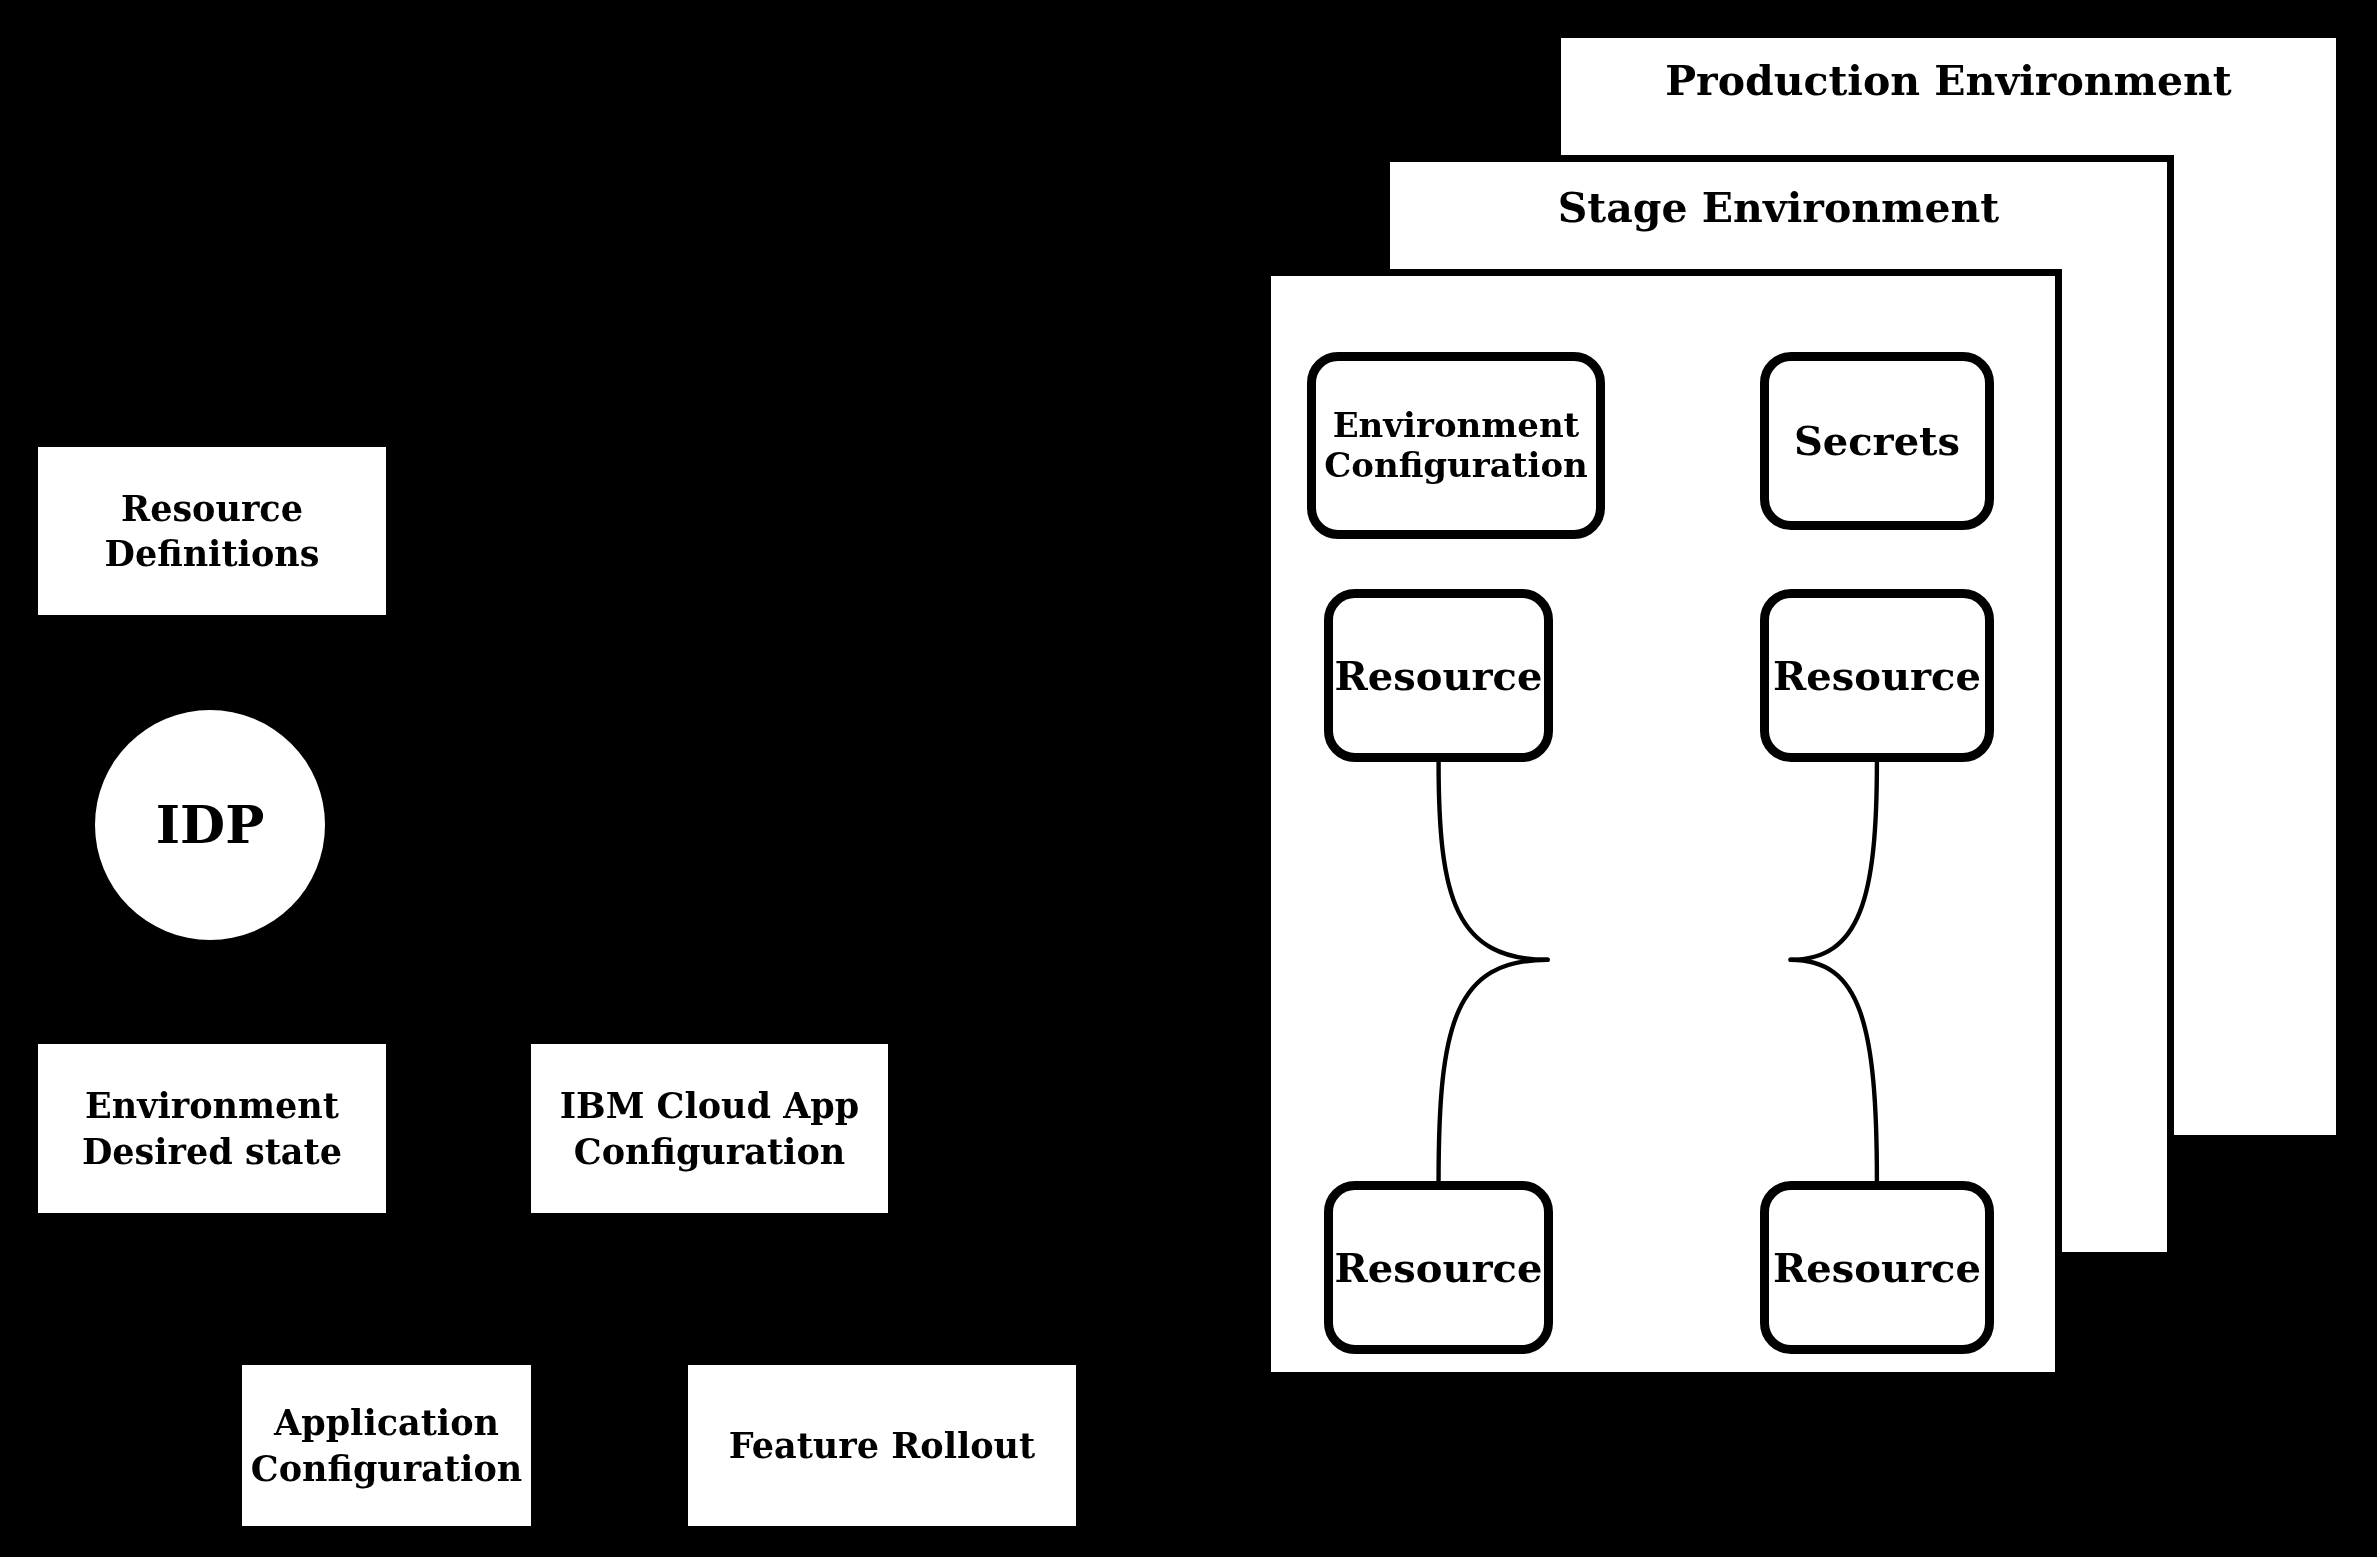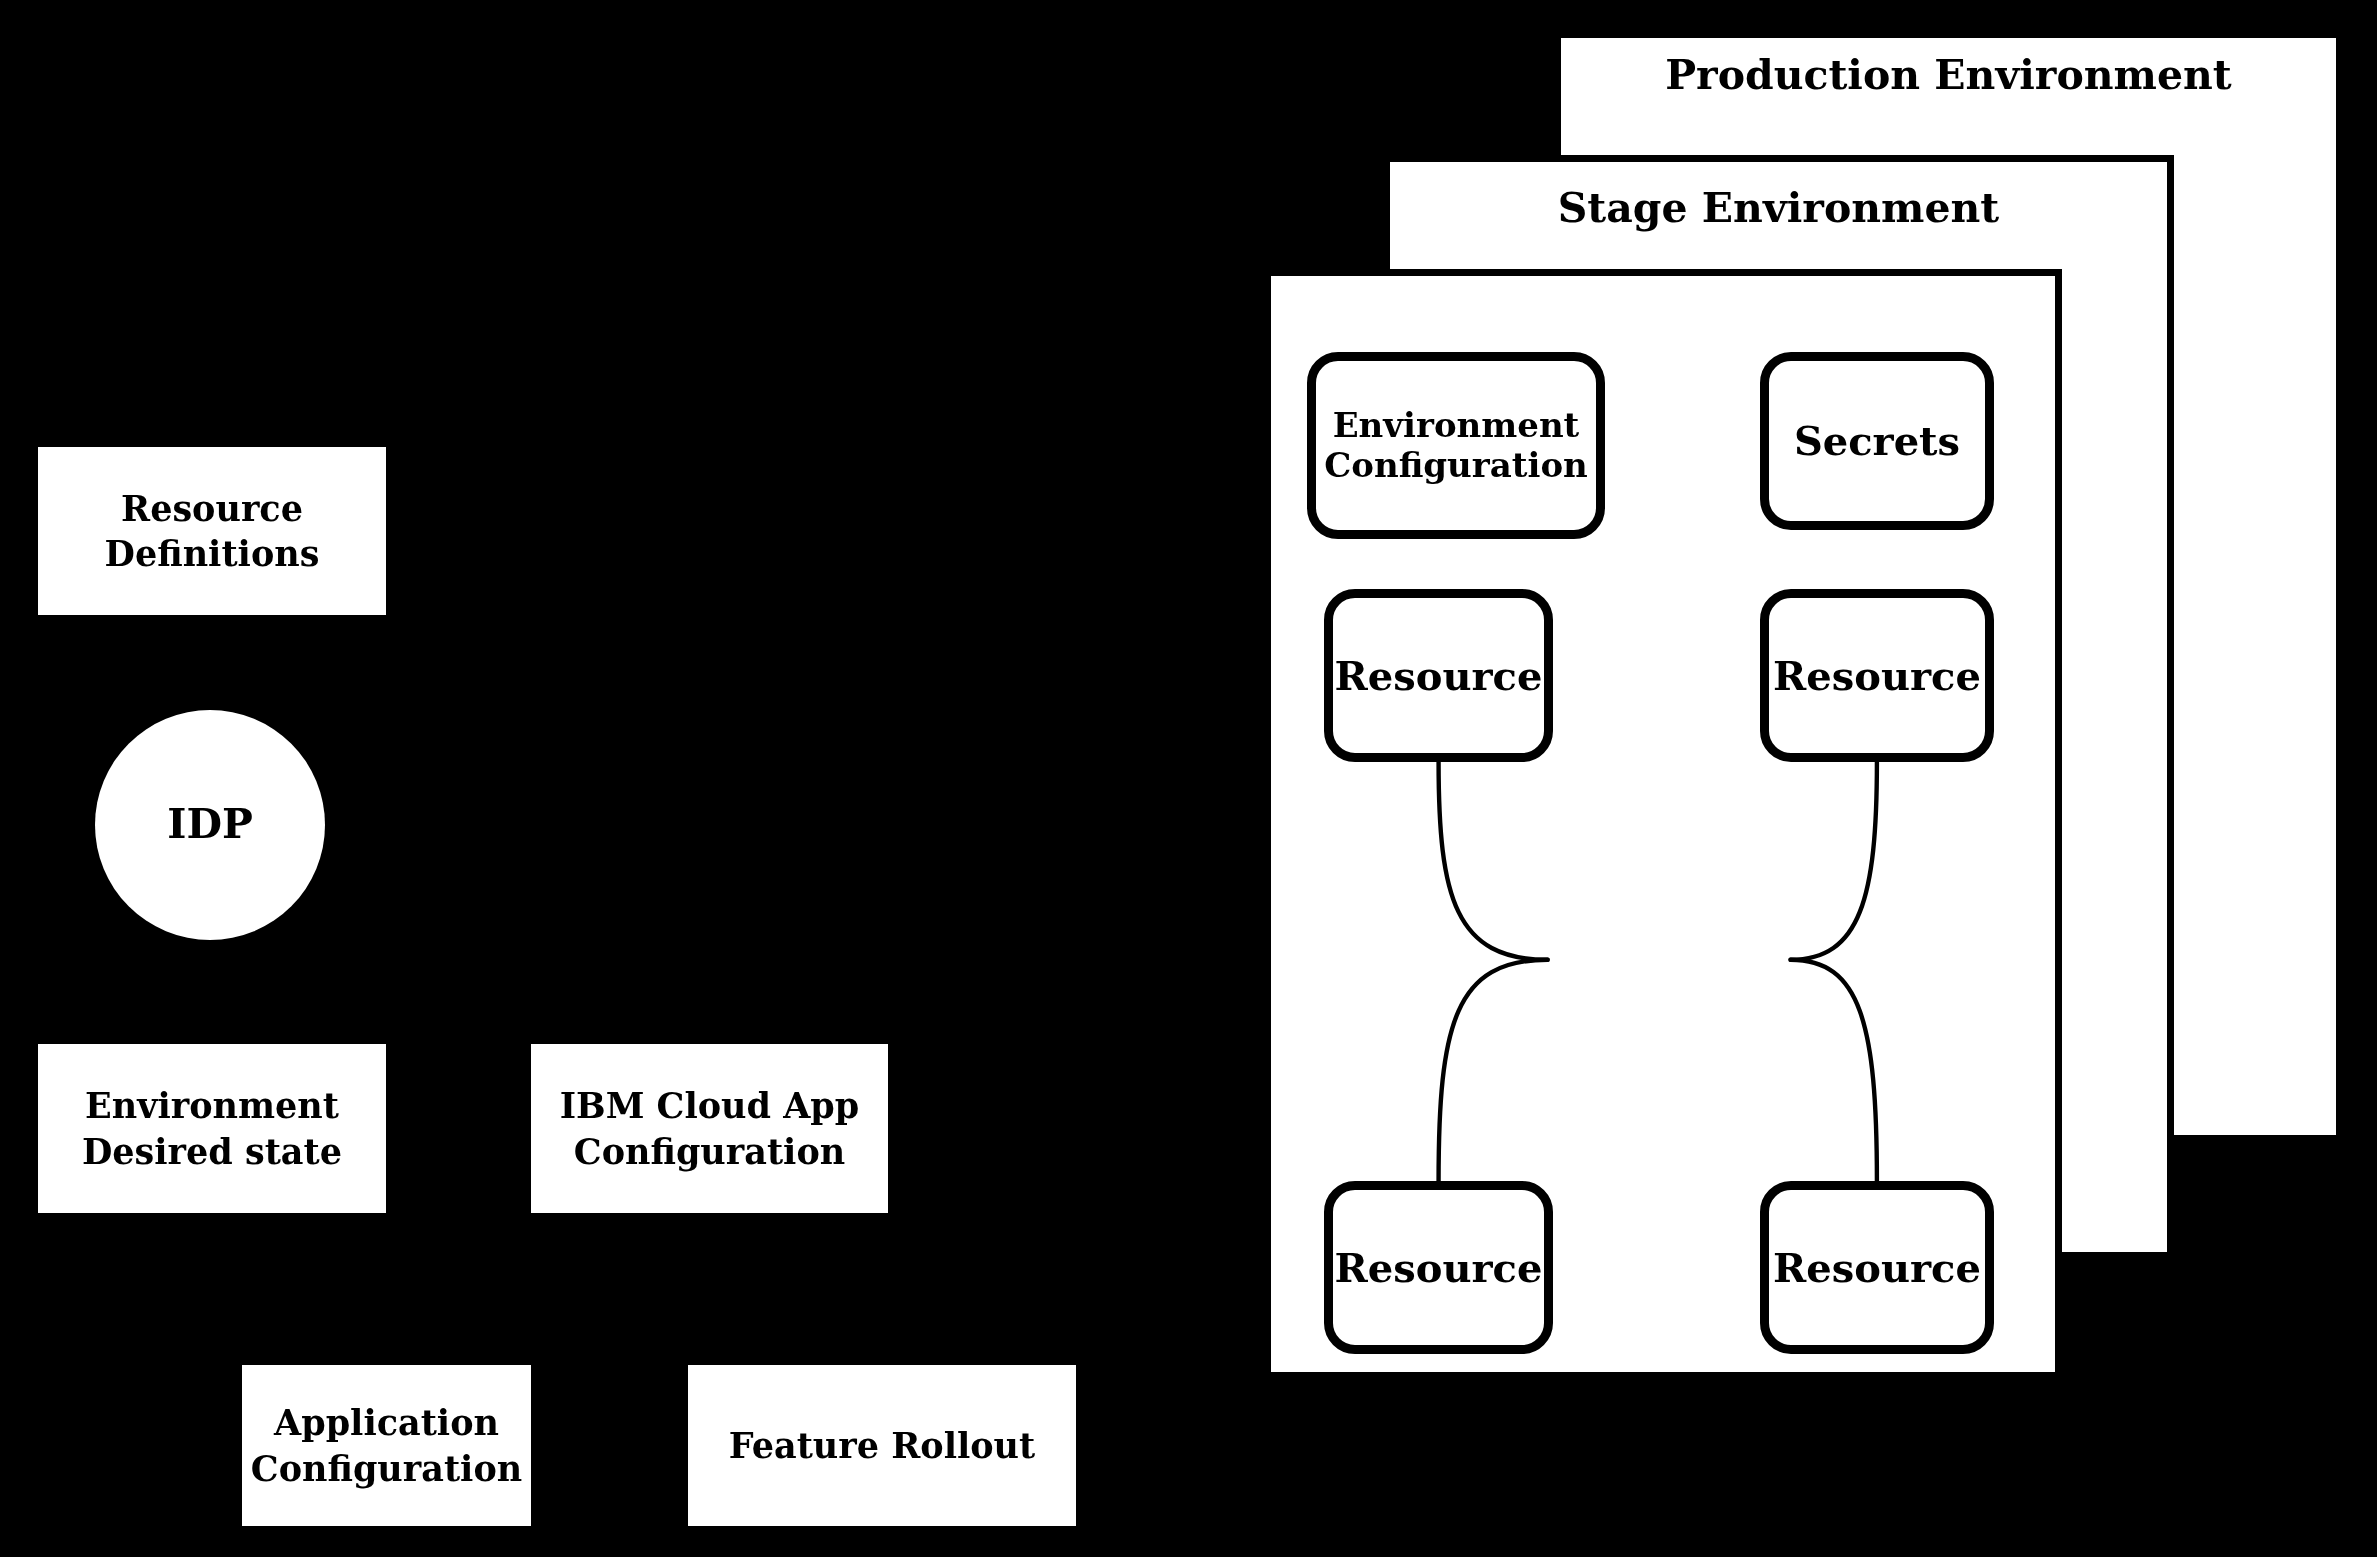--- a/index.html
+++ b/index.html
@@ -27,21 +27,21 @@
     margin: 0;
     text-align: center;
     font-size: 41px;
     font-weight: 700;
     line-height: 1.1;
     white-space: nowrap;
   }
   #production-box { left: 1554px; top: 31px;  width: 789px; height: 1111px; z-index: 1; }
   #stage-box      { left: 1383px; top: 155px; width: 791px; height: 1104px; z-index: 2; }
   #dev-box        { left: 1264px; top: 269px; width: 798px; height: 1110px; z-index: 3; }
-  #production-box .env-title { padding-top: 15px; }
+  #production-box .env-title { padding-top: 21px; }
   #stage-box      .env-title { padding-top: 24px; }
   #dev-box        .env-title { padding-top: 5.9px; }
 
   .node {
     position: absolute;
     background: #ffffff;
     border: 9.5px solid #000000;
     border-radius: 31px;
     box-sizing: border-box;
     display: flex;
@@ -88,21 +88,21 @@
     text-align: center;
     z-index: 1;
   }
   .side-box .label {
     font-size: 35px;
     line-height: 1.3;
     white-space: pre-line;
   }
   #resource-definitions-box { left: 38px;  top: 447px;  width: 348px; height: 168px; }
   #idp-circle               { left: 95px; top: 710px;  width: 230px; height: 230px; border-radius: 50%; }
-  #idp-circle .label        { font-size: 41px; }
+  #idp-circle .label        { font-size: 52px; }
   #env-desired-box          { left: 38px;  top: 1044px; width: 348px; height: 169px; }
   #ibm-cloud-box            { left: 483px; top: 1044px; width: 357px; height: 169px; margin-left: 48px; }
   #app-config-box           { left: 242px; top: 1365px; width: 289px; height: 161px; }
   #feature-rollout-box      { left: 688px; top: 1365px; width: 388px; height: 161px; text-align: center; }
 </style>
 </head>
 <body>
 
 <div id="canvas">
 

